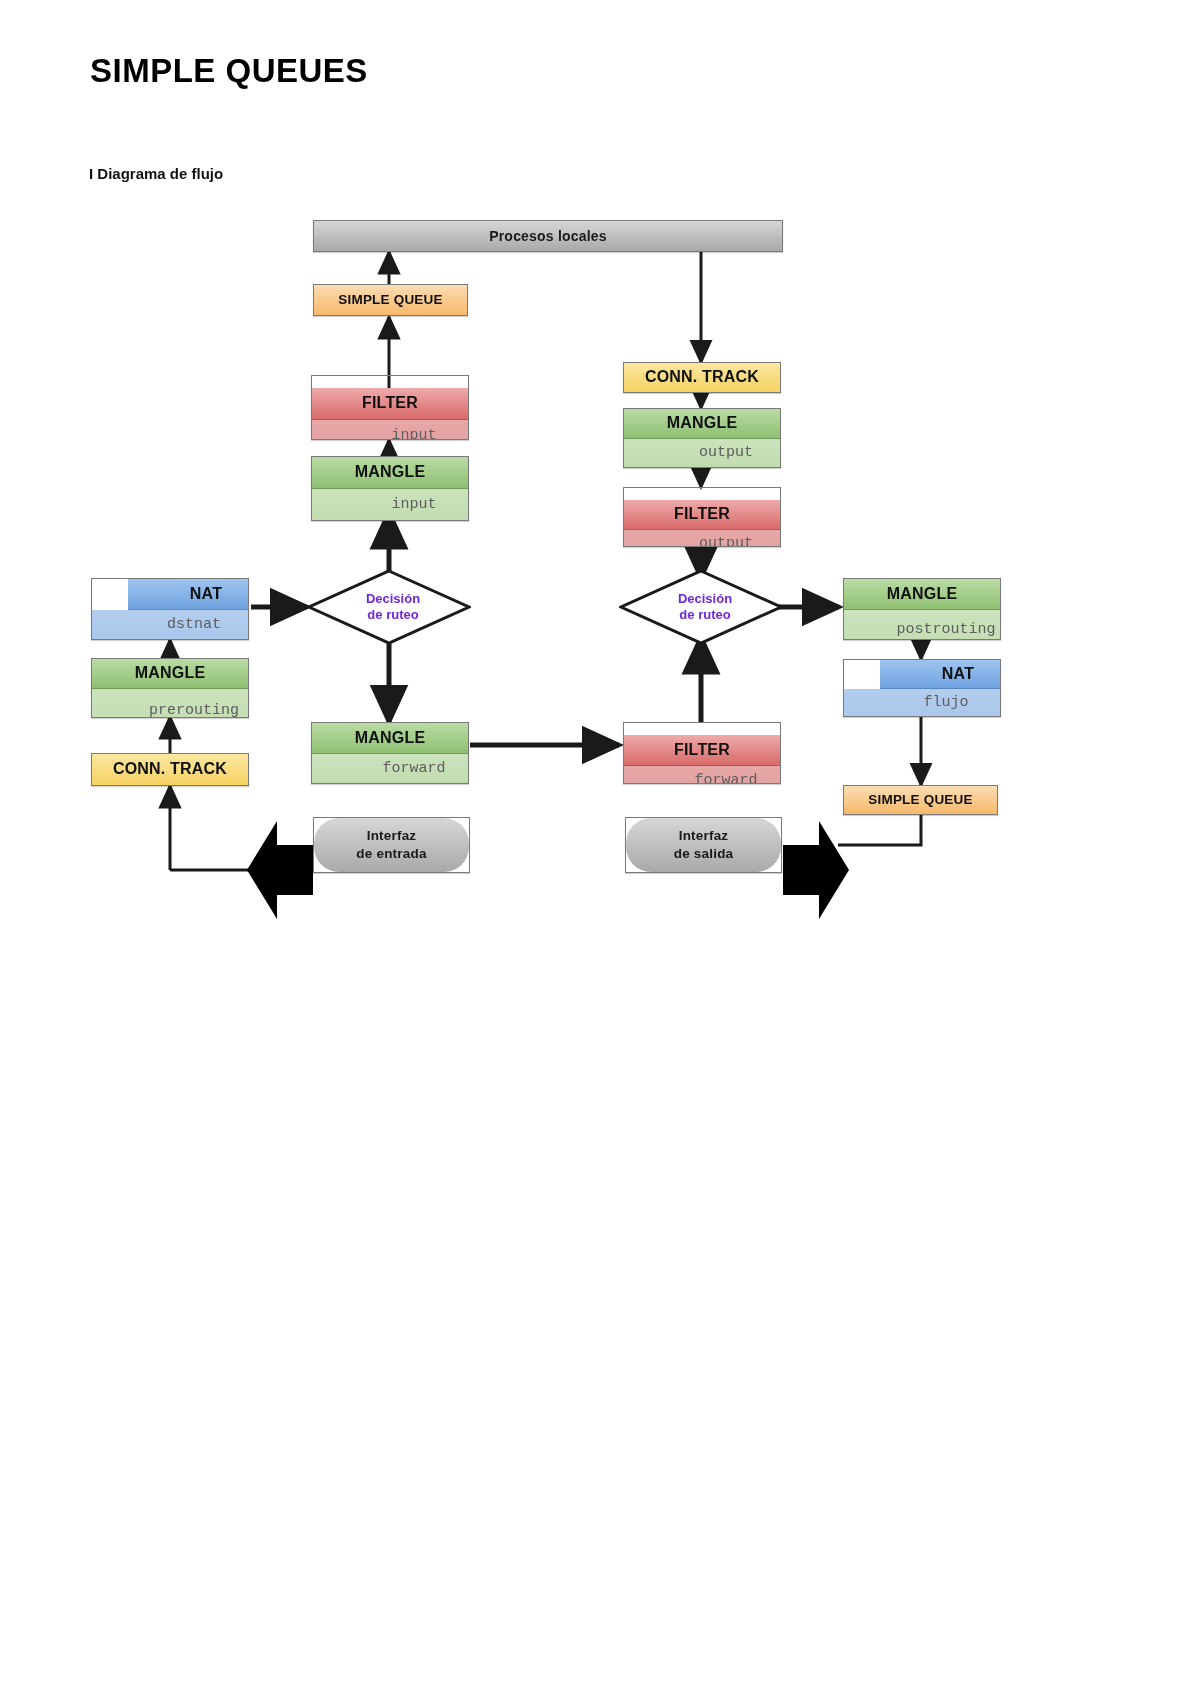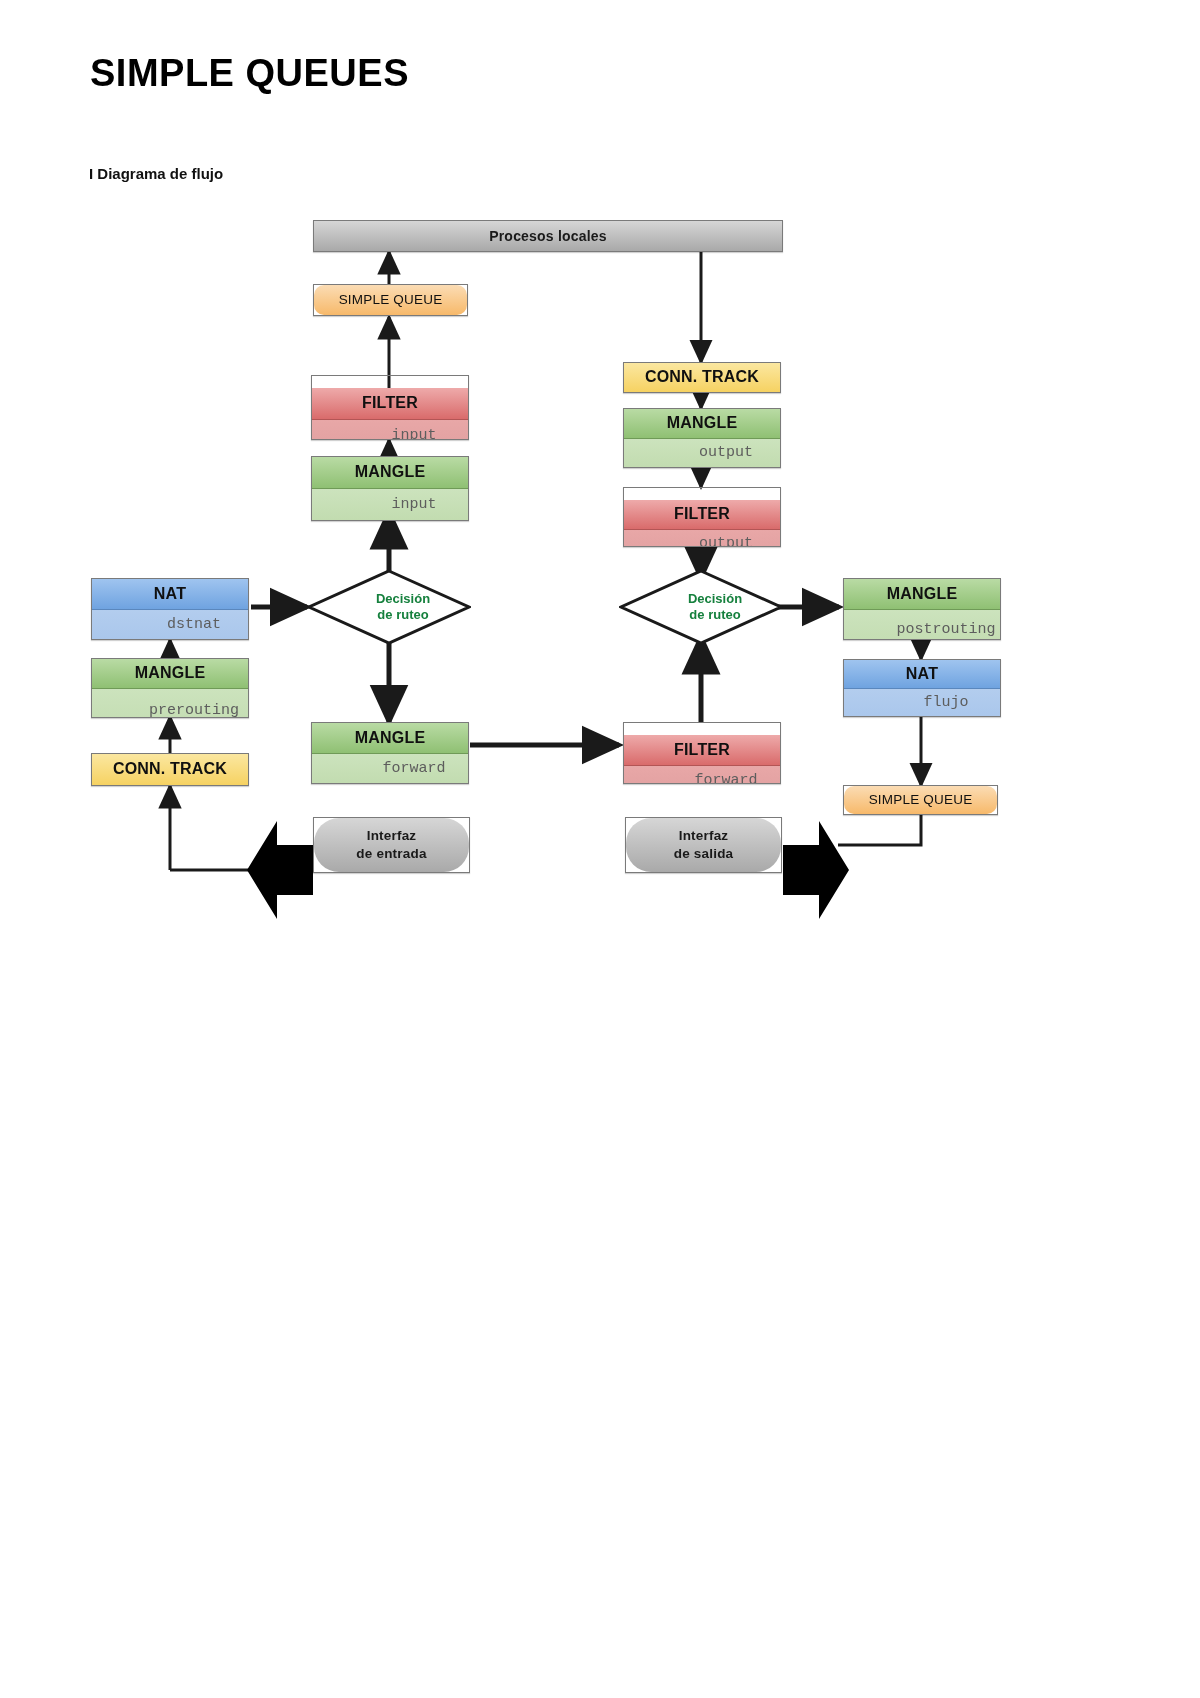--- a/index.html
+++ b/index.html
@@ -9,21 +9,21 @@
     background:#ffffff;
     font-family:"Liberation Sans", sans-serif;
     position:relative;
     overflow:hidden;
   }
   #page{position:absolute;left:0;top:0;width:1200px;height:1698px;}
 
   .page-title{
     position:absolute;
     left:90px; top:52px;
-    font-size:38px;
+    font-size:33px;
     font-weight:bold;
     letter-spacing:0.5px;
     color:#000;
   }
   .section-heading{
     position:absolute;
     left:89px; top:165px;
     font-size:15px;
     font-weight:bold;
     color:#111;
@@ -62,43 +62,43 @@
     font-size:15px;
     color:#5d5d5d;
     padding-left:48px;
   }
 
   
   .green .title{background:linear-gradient(to bottom,#b9dba4,#8fc073);border-bottom:1px solid #6f9a57;}
   .green .sub  {background:linear-gradient(to bottom,#cce3bd,#c2dcb0);}
   .red   .title{background:linear-gradient(to bottom,#eeaaaa,#d96b6b);border-bottom:1px solid #b35555;margin-top:12px;}
   .red   .sub  {background:linear-gradient(to bottom,#e8a7a7,#e1a0a0);}
-  .blue  .title{background:linear-gradient(to bottom,#9fc4ef,#6fa3e0);border-bottom:1px solid #5a87bd;}
+  .blue  .title{background:linear-gradient(to bottom,#9fc4ef,#6fa3e0);border-bottom:1px solid #5a87bd;margin-left:36px;}
   .blue  .sub  {background:linear-gradient(to bottom,#b3cdee,#aac7ec);}
   .yellow .title{background:linear-gradient(to bottom,#fbe7a0,#f6d262);}
   .orange .title{background:linear-gradient(to bottom,#fbdcb4,#f7b96a);}
   .gray  .title{background:linear-gradient(to bottom,#d6d6d6,#a9a9a9);}
 
   .single .title{height:100%;}
 
-  .node.small .title{font-size:13.5px;font-weight:normal;border-radius:10px;}
+  .node.small .title{font-size:13.5px;font-weight:bold;}
   .node.iface .title{font-size:13.5px;font-weight:bold;color:#1a1a1a;white-space:pre-line;line-height:1.35;border-radius:25px;}
   .node.proc  .title{font-size:14px;font-weight:bold;color:#1a1a1a;}
 
   
   .diamond{
     position:absolute;
   }
   .diamond .shape{
     position:absolute;left:0;top:0;width:100%;height:100%;
   }
   .diamond .dlabel{
-    position:absolute;left:14px;top:0;width:100%;height:100%;
+    position:absolute;left:4px;top:0;width:100%;height:100%;
     display:flex;flex-direction:column;align-items:center;justify-content:center;
-    font-size:13px;font-weight:bold;color:#15803d;line-height:1.25;
+    font-size:13px;font-weight:bold;color:#6d28d9;line-height:1.25;
     text-align:center;
     pointer-events:none;
   }
 </style>
 </head>
 <body>
 
 <div id="page">
 
   <div class="page-title">SIMPLE QUEUES</div>

